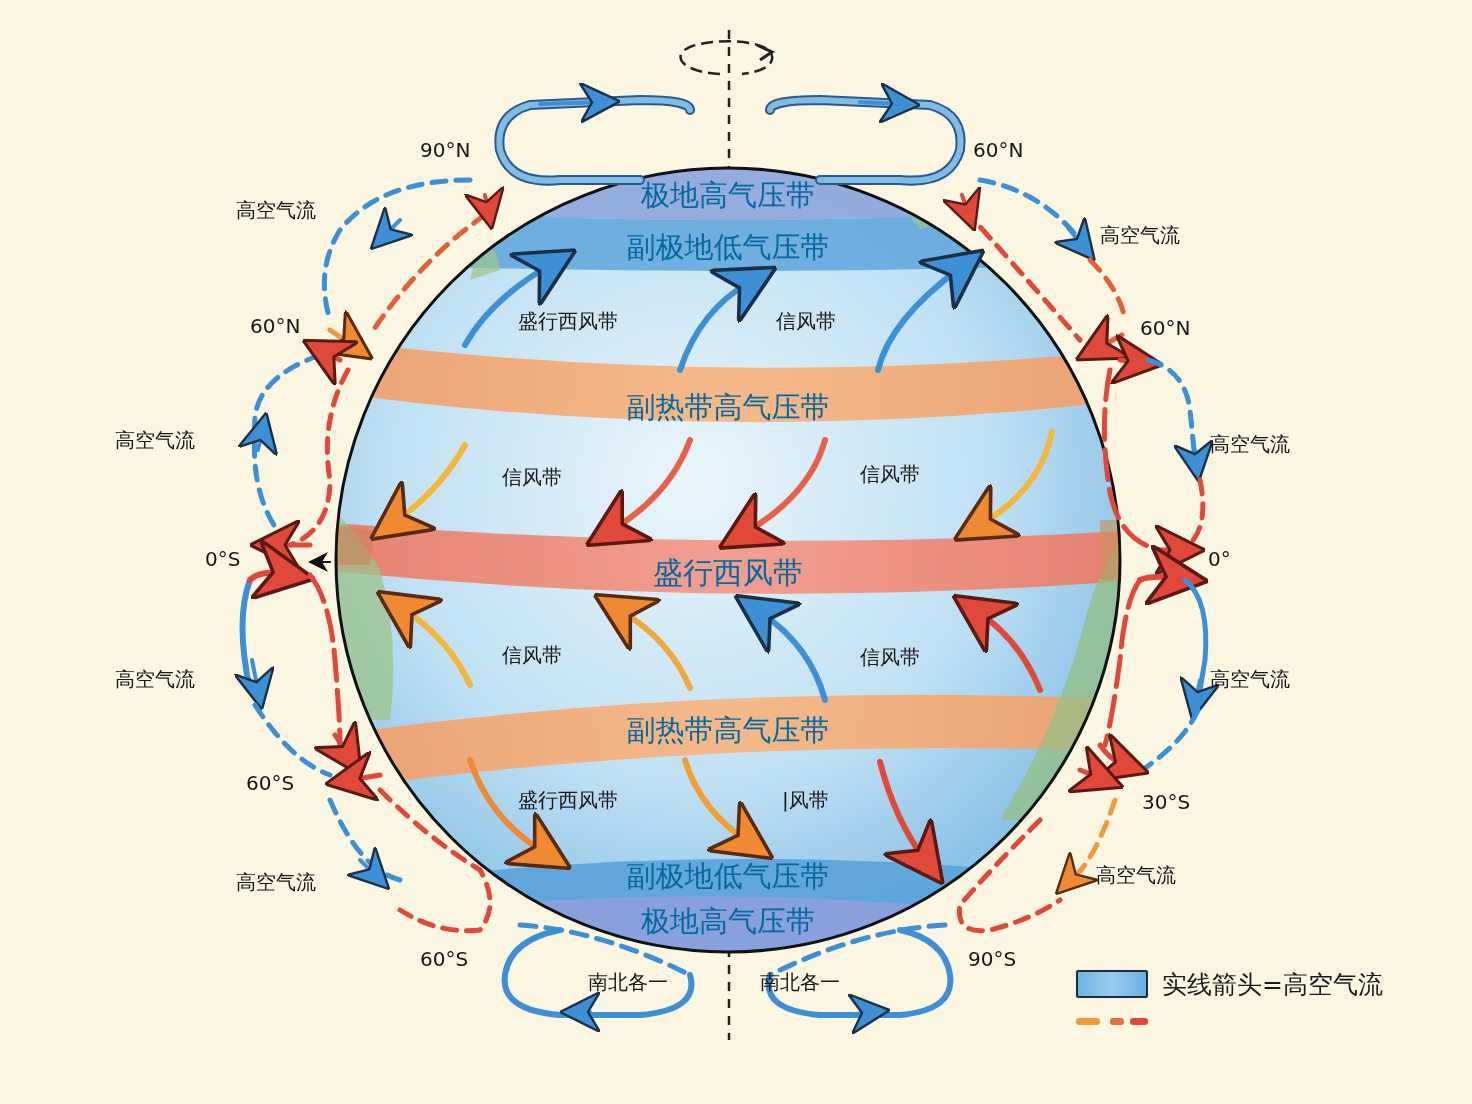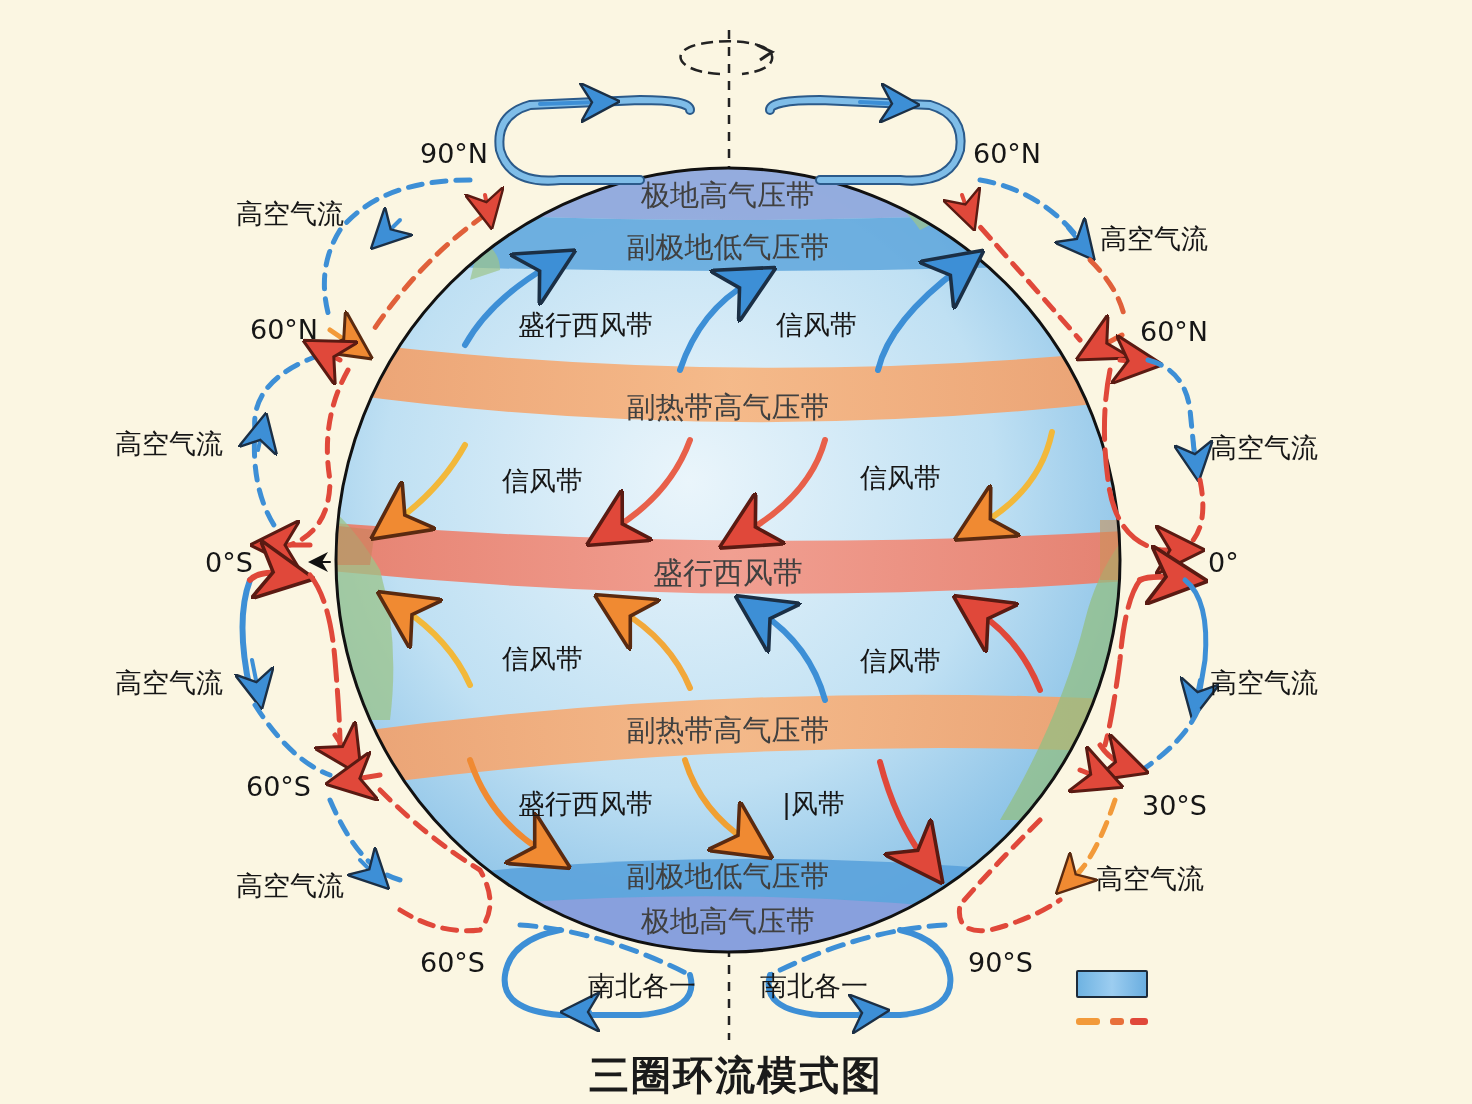--- a/index.html
+++ b/index.html
@@ -1,21 +1,21 @@
 <!DOCTYPE html>
 <html><head>
 <meta charset="utf-8">
 <style>
   html, body { margin:0; padding:0; }
   body { width:1472px; height:1104px; background:#fbf6e2; position:relative; overflow:hidden;
          font-family:"DejaVu Sans", "Liberation Sans", sans-serif; color:#1a1a1a; }
   .stage { position:absolute; left:0; top:0; width:1472px; height:1104px; }
   svg.art { position:absolute; left:0; top:0; }
-  .lbl { position:absolute; font-size:27px; line-height:1; white-space:nowrap; color:#161616; }
-  .band-lbl { position:absolute; font-size:29px; line-height:1; white-space:nowrap; transform:translateX(-50%); color:#404040; }
+  .lbl { position:absolute; font-size:20px; line-height:1; white-space:nowrap; color:#161616; }
+  .band-lbl { position:absolute; font-size:29px; line-height:1; white-space:nowrap; transform:translateX(-50%); color:#0369a1; }
   .title { position:absolute; left:736px; top:1048px; transform:translateX(-50%); font-size:40px; font-weight:bold; letter-spacing:2px; }
   .legend { position:absolute; left:1076px; top:965px; }
   .legend-row { display:flex; align-items:center; height:38px; }
   .legend-swatch-solid { width:68px; height:24px; border:2px solid #1d2b3a; background:linear-gradient(90deg,#6fb3e2,#9ccdf0,#6aaee0); border-radius:2px; margin-right:14px; }
   .legend-swatch-dash { width:72px; height:8px; margin-right:12px; position:relative; }
   .legend-swatch-dash span { position:absolute; top:0; height:7px; border-radius:3px; }
   .legend-text { font-size:25px; }
 </style>
 </head>
 <body>
@@ -212,25 +212,25 @@
 <div class="lbl" style="left:1210px;top:434px;">高空气流</div>
 <div class="lbl" style="left:1210px;top:669px;">高空气流</div>
 <div class="lbl" style="left:1096px;top:865px;">高空气流</div>
 
 <div class="lbl" style="left:588px;top:972px;">南北各一</div>
 <div class="lbl" style="left:760px;top:972px;">南北各一</div>
 
 <div class="legend">
   <div class="legend-row">
     <div class="legend-swatch-solid"></div>
+    <span class="legend-text">实线箭头=高空气流</span>
   </div>
   <div class="legend-row">
     <div class="legend-swatch-dash">
       <span style="left:0;width:24px;background:#f29a3a;"></span>
       <span style="left:34px;width:14px;background:#e8703a;"></span>
       <span style="left:54px;width:18px;background:#e0483a;"></span>
     </div>
   </div>
 </div>
 
-<div class="title">三圈环流模式图</div>
 
 </div>
 
 </body></html>

